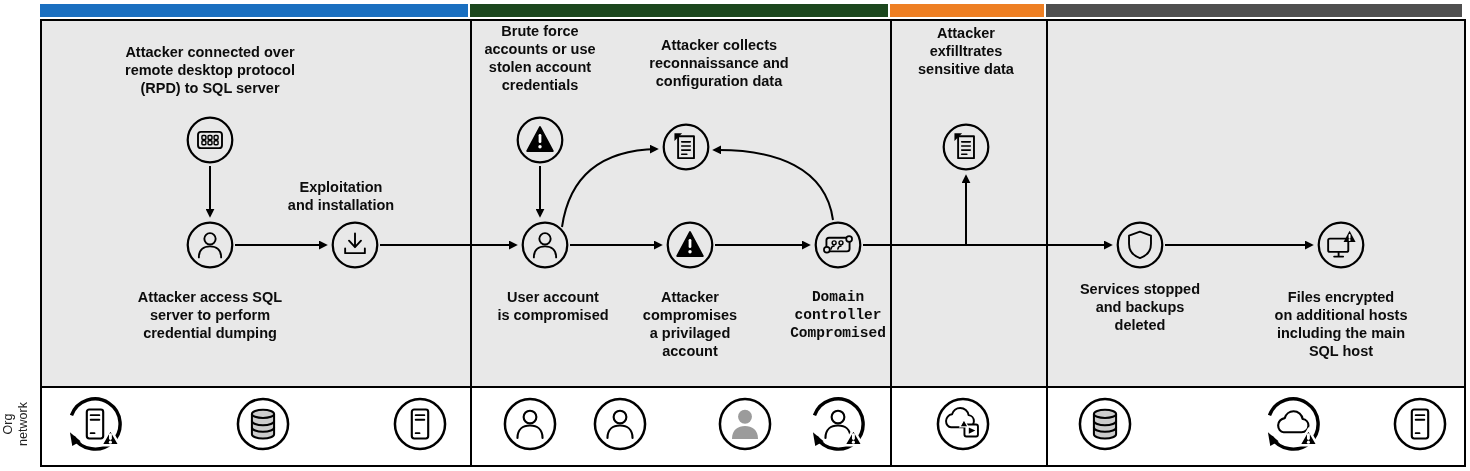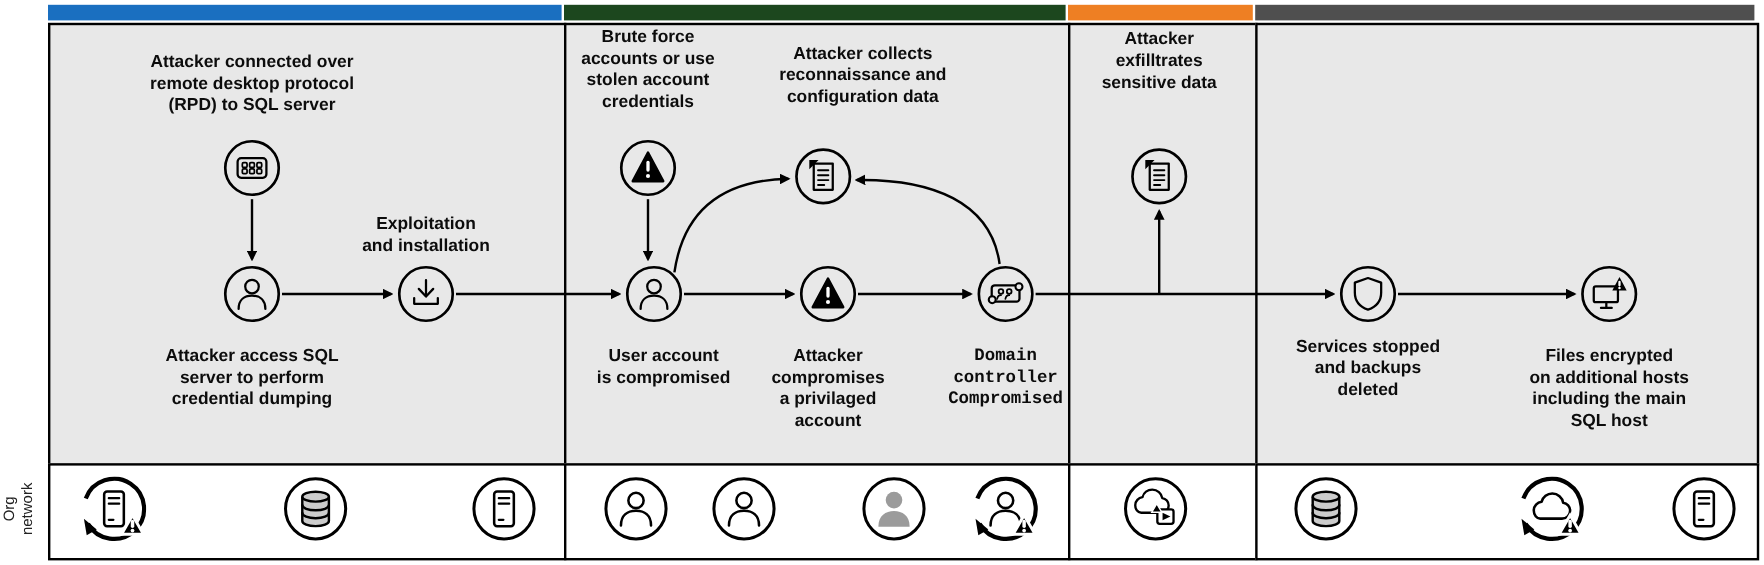--- a/index.html
+++ b/index.html
@@ -48,21 +48,21 @@
       <div class="phase-section" style="left: 40px; width: 428px; background: rgb(232, 232, 232);"></div>
       <div class="phase-bar" style="left: 470px; width: 418px; background: rgb(28, 71, 30);"></div>
       <div class="phase-section" style="left: 470px; width: 418px; background: rgb(232, 232, 232);"></div>
       <div class="phase-bar" style="left: 890px; width: 154px; background: rgb(238, 127, 35);"></div>
       <div class="phase-section" style="left: 890px; width: 154px; background: rgb(232, 232, 232);"></div>
       <div class="phase-bar" style="left: 1046px; width: 416px; background: rgb(79, 79, 79);"></div>
       <div class="phase-section" style="left: 1046px; width: 416px; background: rgb(232, 232, 232);"></div>
     </div>
   <div id="labels">
       <div class="label" style="left: 70px; top: 26px; width: 280px; margin-top: 17px;">Attacker connected over<br>remote desktop protocol<br>(RPD) to SQL server</div>
-      <div class="label" style="left: 275px; top: 178px; width: 160px; text-align: center;">Exploitation<br>and installation</div>
+      <div class="label" style="left: 261px; top: 178px; width: 160px; text-align: center;">Exploitation<br>and installation</div>
       <div class="label" style="left: 95px; top: 288px; width: 230px;">Attacker access SQL<br>server to perform<br>credential dumping</div>
       <div class="label" style="left: 455px; top: 22px; width: 170px;">Brute force<br>accounts or use<br>stolen account<br>credentials</div>
       <div class="label" style="left: 614px; top: 36px; width: 210px;">Attacker collects<br>reconnaissance and<br>configuration data</div>
       <div class="label" style="left: 468px; top: 288px; width: 170px;">User account<br>is compromised</div>
       <div class="label" style="left: 610px; top: 288px; width: 160px;">Attacker<br>compromises<br>a privilaged<br>account</div>
       <div class="label" style="left: 758px; top: 288px; width: 160px; font-family: Liberation Mono, monospace;">Domain<br>controller<br>Compromised</div>
       <div class="label" style="left: 886px; top: 24px; width: 160px;">Attacker<br>exfilltrates<br>sensitive data</div>
       <div class="label" style="left: 1045px; top: 280px; width: 190px;">Services stopped<br>and backups<br>deleted</div>
       <div class="label" style="left: 1226px; top: 288px; width: 230px;">Files encrypted<br>on additional hosts<br>including the main<br>SQL host</div>
     </div>

